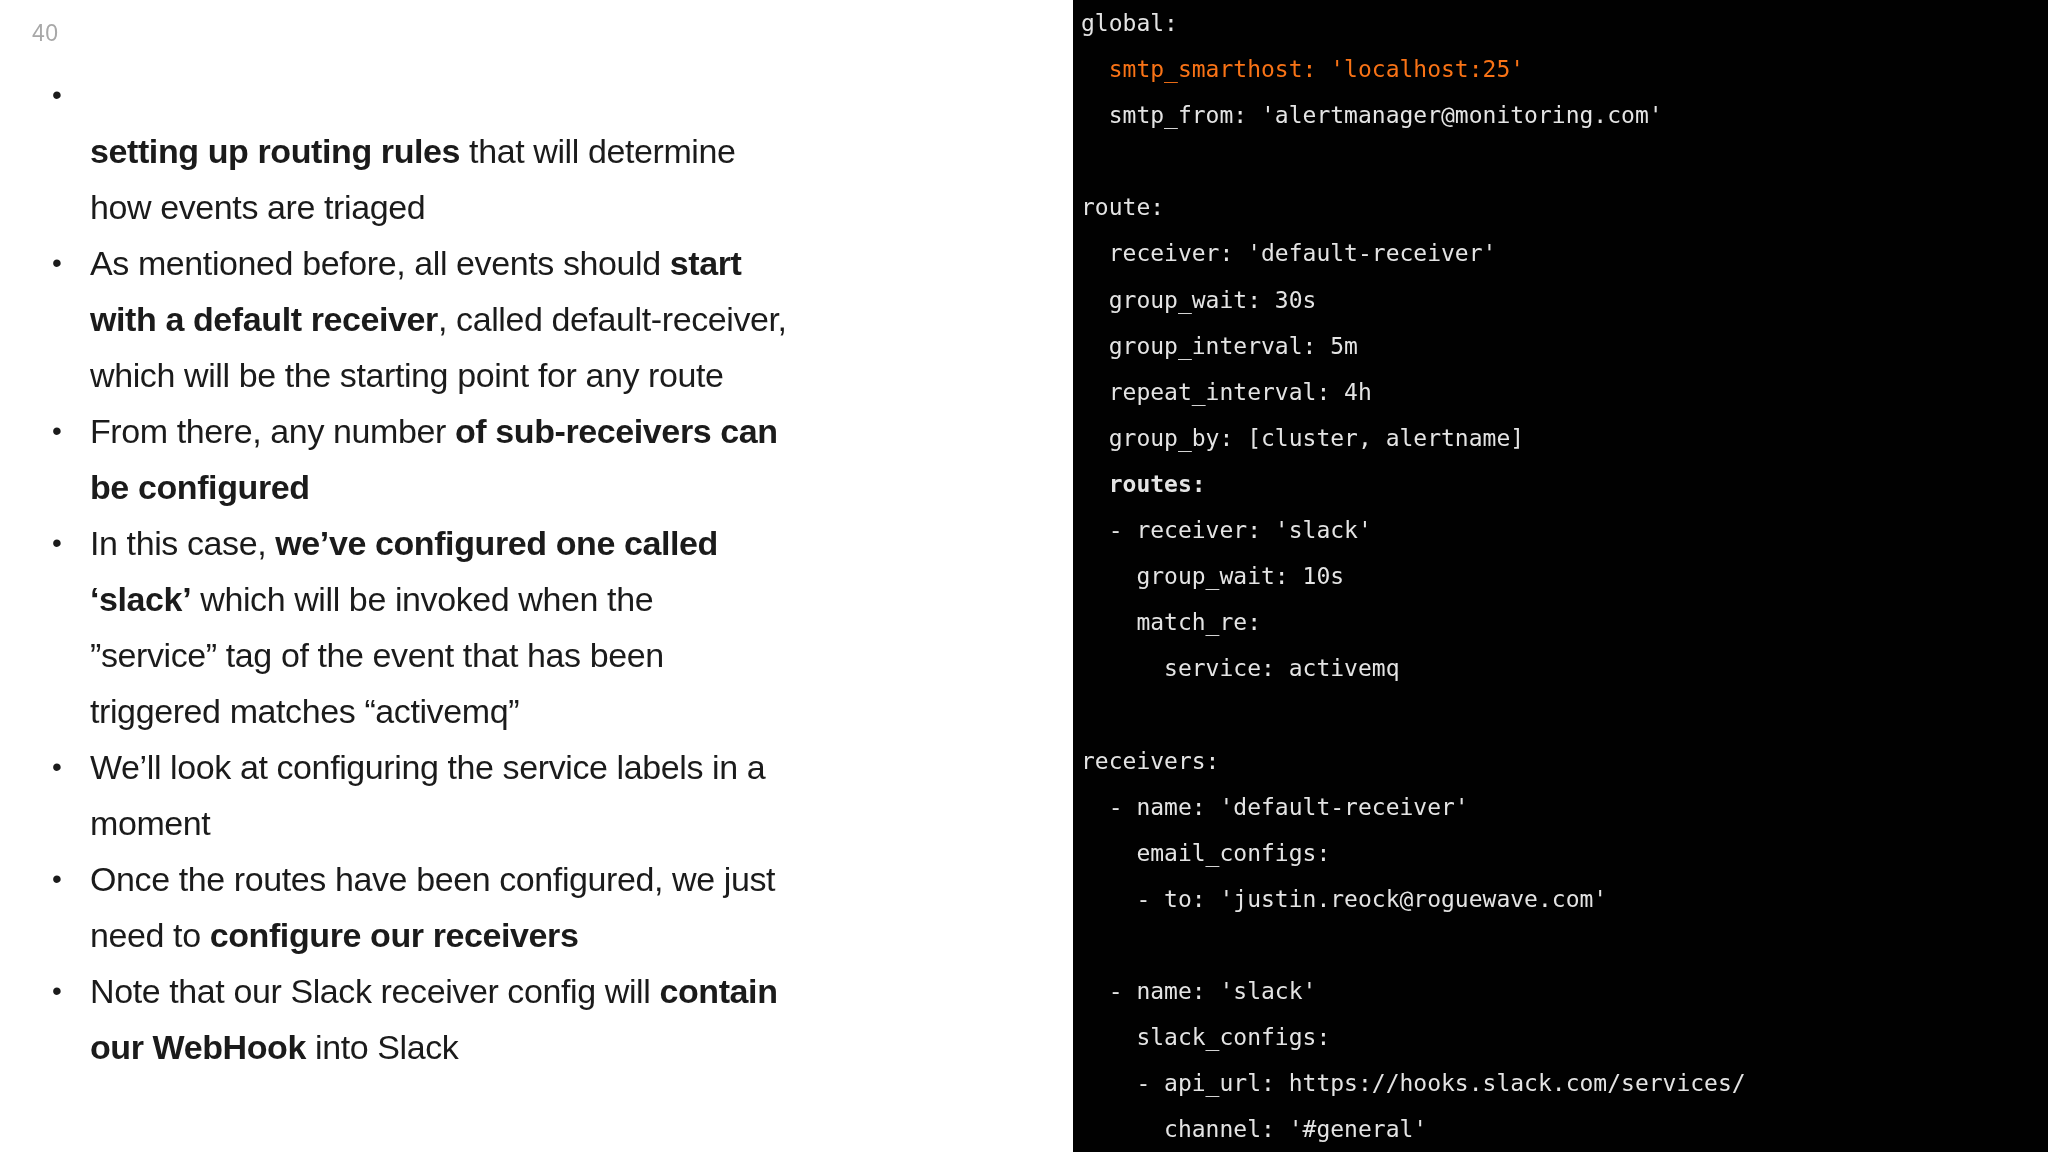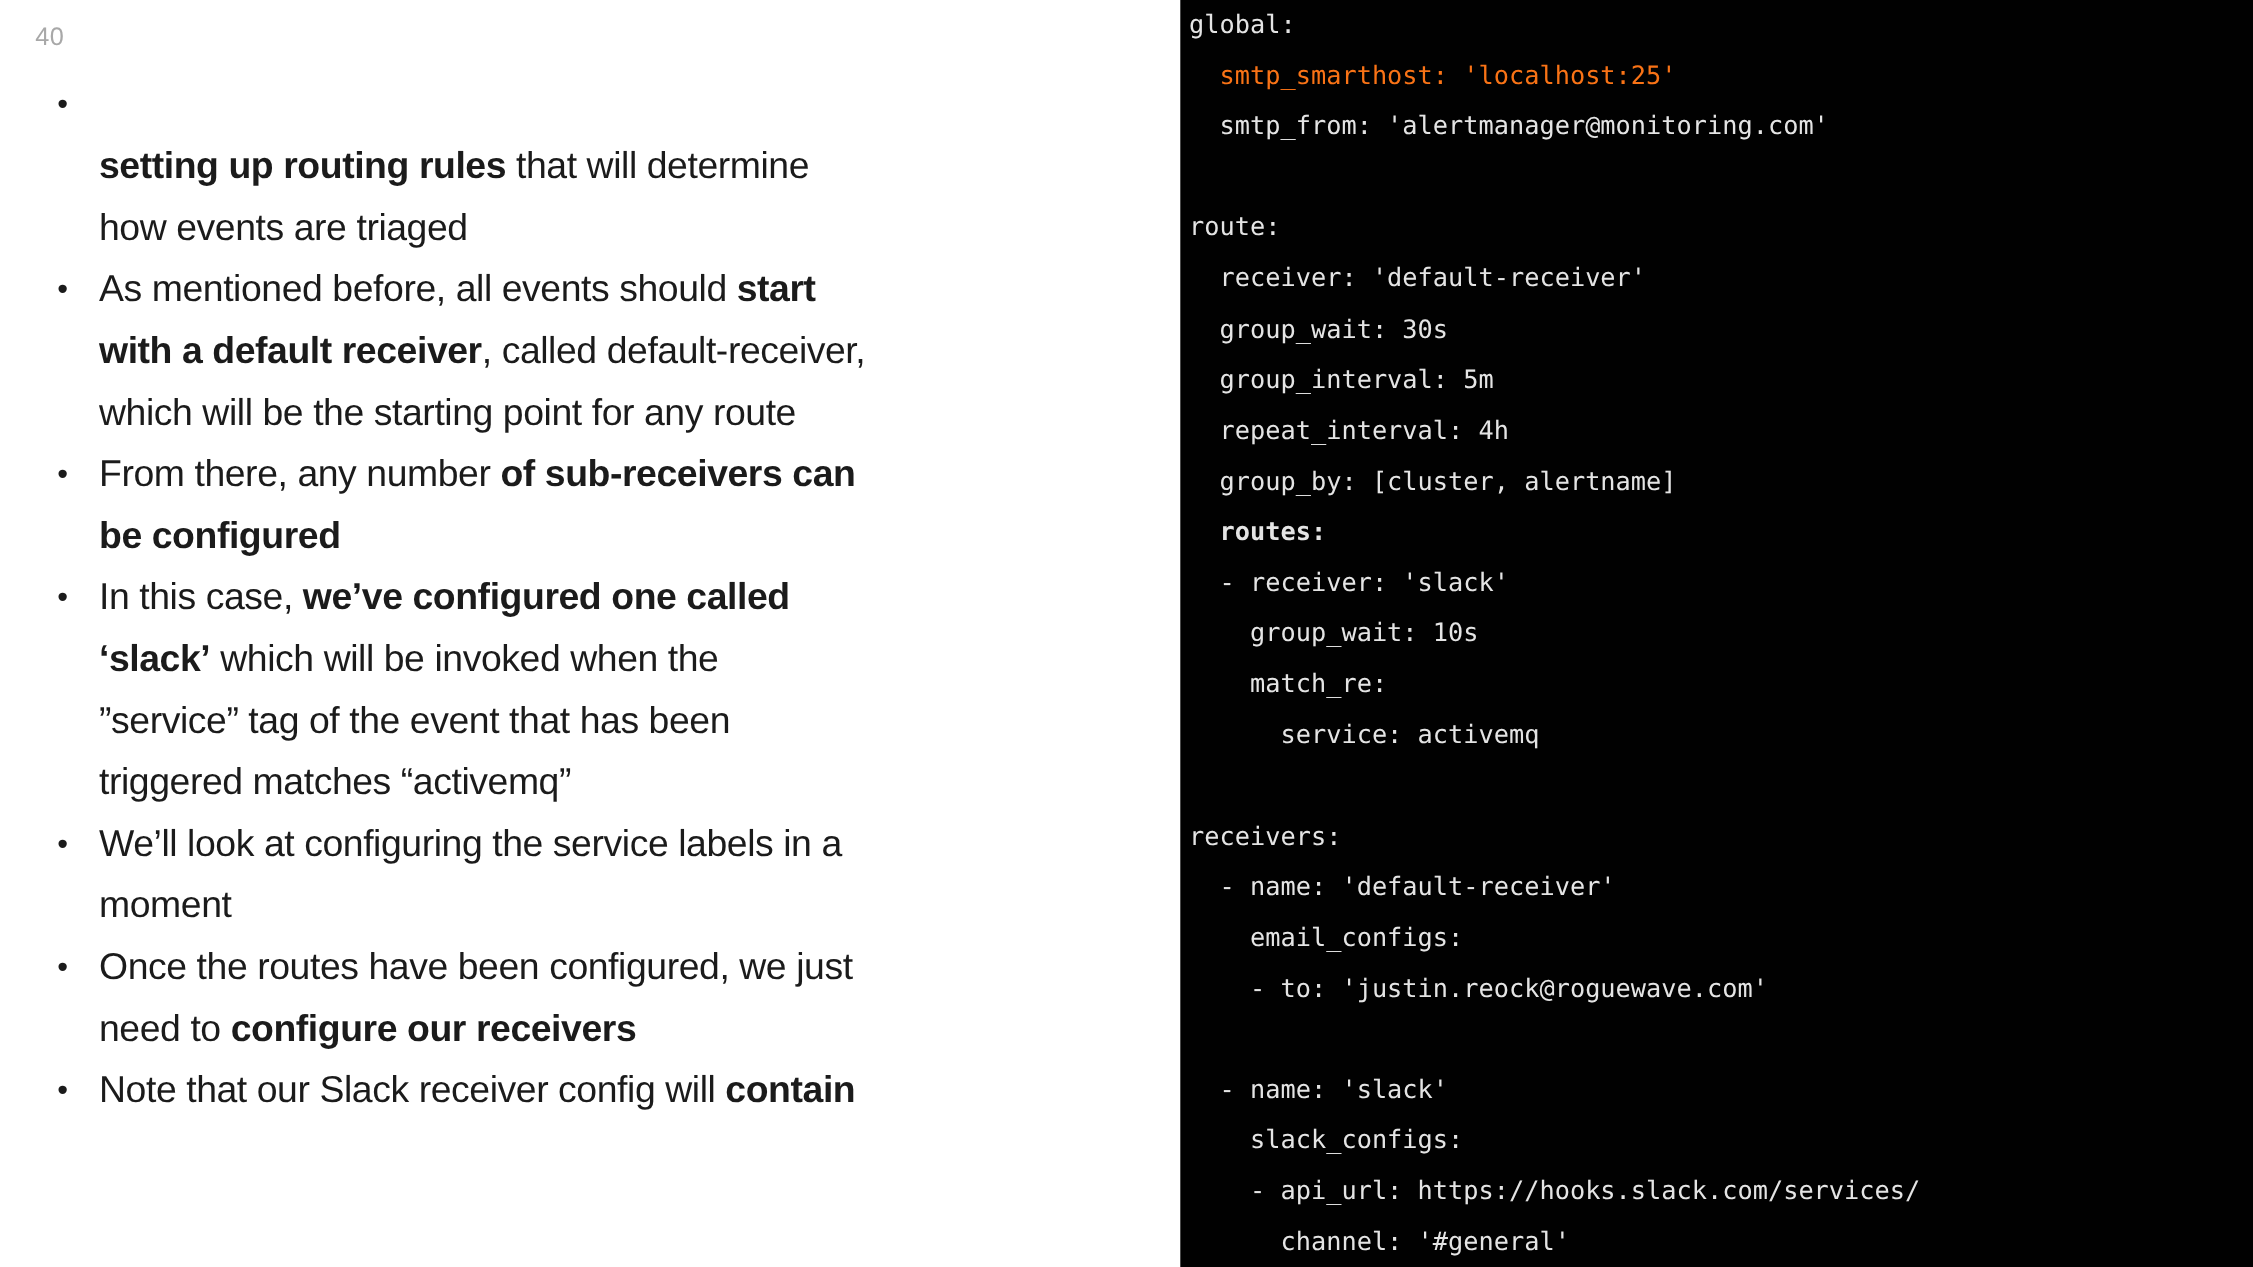--- a/index.html
+++ b/index.html
@@ -94,20 +94,21 @@
         <div class="bullet-line"><span class="seg-bold">be configured</span></div>
         <div class="bullet-line"><span class="bullet-marker">•</span><span class="seg">In this case, </span><span class="seg-bold">we’ve configured one called</span></div>
         <div class="bullet-line"><span class="seg-bold">‘slack’</span><span class="seg"> which will be invoked when the</span></div>
         <div class="bullet-line"><span class="seg">”service” tag of the event that has been</span></div>
         <div class="bullet-line"><span class="seg">triggered matches “activemq”</span></div>
         <div class="bullet-line"><span class="bullet-marker">•</span><span class="seg">We’ll look at configuring the service labels in a</span></div>
         <div class="bullet-line"><span class="seg">moment</span></div>
         <div class="bullet-line"><span class="bullet-marker">•</span><span class="seg">Once the routes have been configured, we just</span></div>
         <div class="bullet-line"><span class="seg">need to </span><span class="seg-bold">configure our receivers</span></div>
         <div class="bullet-line"><span class="bullet-marker">•</span><span class="seg">Note that our Slack receiver config will </span><span class="seg-bold">contain</span></div>
+        <div class="bullet-line"><span class="seg-bold">our WebHook</span><span class="seg"> into Slack</span></div>
       </div>
   </div>
   <div class="code-panel" id="code-panel" style="background: rgb(1, 1, 1);">
       <div class="code-line" style="color: rgb(228, 228, 228);">global:</div>
       <div class="code-line" style="color: #f97316;">  smtp_smarthost: 'localhost:25'</div>
       <div class="code-line" style="color: rgb(228, 228, 228);">  smtp_from: 'alertmanager@monitoring.com'</div>
       <div class="code-line" style="color: rgb(228, 228, 228);">&nbsp;</div>
       <div class="code-line" style="color: rgb(228, 228, 228);">route:</div>
       <div class="code-line" style="color: rgb(228, 228, 228);">  receiver: 'default-receiver'</div>
       <div class="code-line" style="color: rgb(228, 228, 228);">  group_wait: 30s</div>

